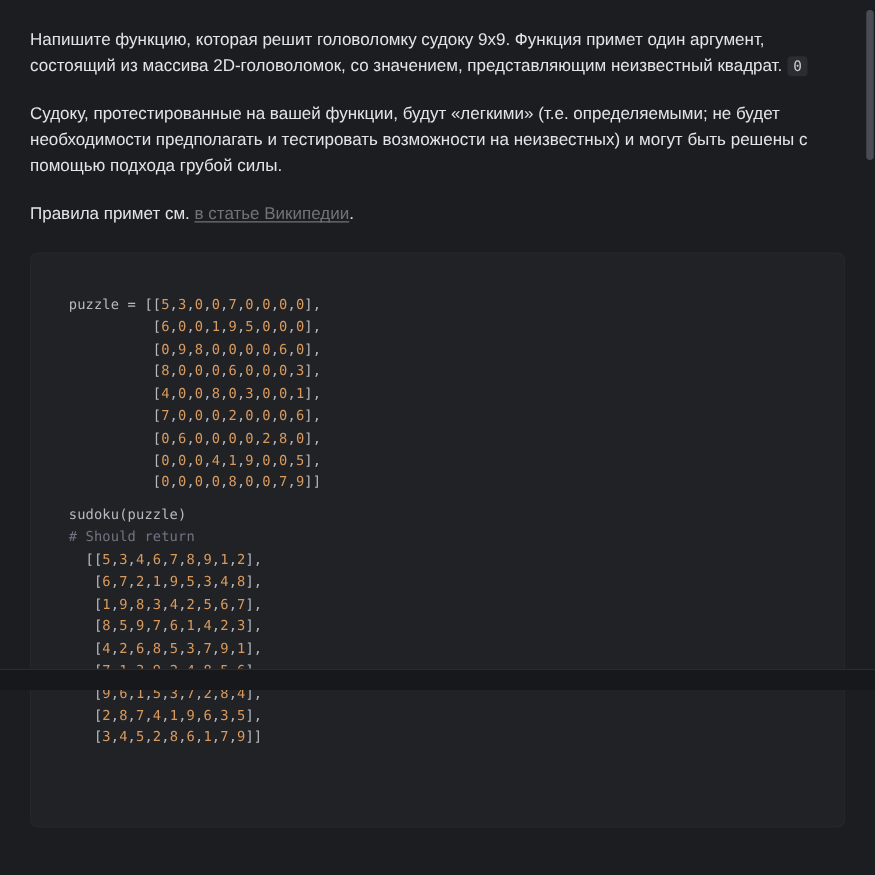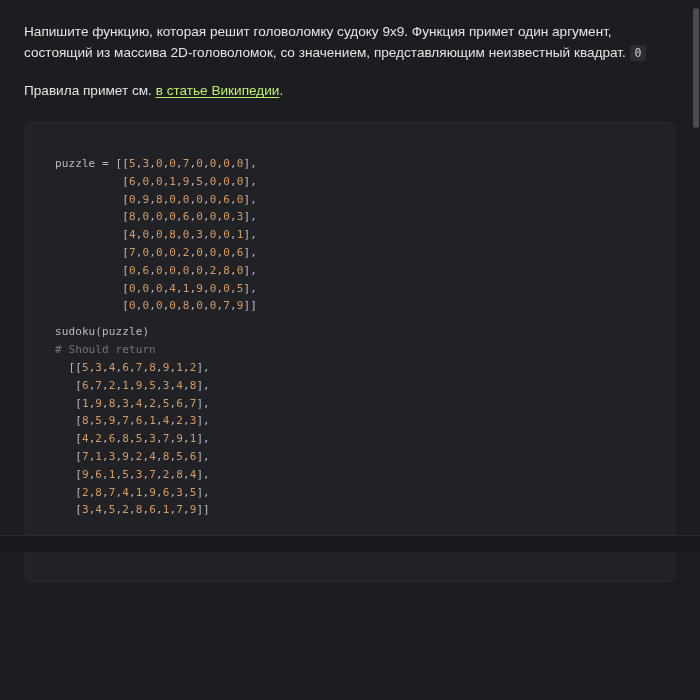--- a/index.html
+++ b/index.html
@@ -35,21 +35,21 @@
     background: #2b2d33;
     color: #c9ccd3;
     font-family: "DejaVu Sans Mono", monospace;
     font-size: 11.5px;
     padding: 1px 5px;
     border-radius: 3px;
     vertical-align: baseline;
     line-height: 1.25;
   }
   .wiki-link {
-    color: #bef264;
+    color: #737373;
     text-decoration: underline;
     text-underline-offset: 2px;
   }
   .codeblock {
     background: #212226;
     border-radius: 6px;
     padding: 16px 14px 14px 14px;
     box-sizing: border-box;
     width: 652px;
     min-height: 460px;
@@ -95,20 +95,21 @@
     border-top: 1px solid #2a2b30;
   }
 </style>
 </head>
 <body>
 
 <div class="page">
 
   <p class="para"><span>Напишите функцию, которая решит головоломку судоку 9x9. Функция примет один аргумент, состоящий из массива 2D-головоломок, со значением, представляющим неизвестный квадрат. </span><span class="inline-code">0</span></p>
 
+  <p class="para">Судоку, протестированные на вашей функции, будут «легкими» (т.е. определяемыми; не будет необходимости предполагать и тестировать возможности на неизвестных) и могут быть решены с помощью подхода грубой силы.</p>
 
   <p class="para last"><span>Правила примет см. </span><a class="wiki-link" href="#">в статье Википедии</a><span>.</span></p>
 
   <div class="codeblock">
     <pre class="code"><span><span class="tok-punct">puzzle = [[</span><span class="tok-num">5</span><span class="tok-punct">,</span><span class="tok-num">3</span><span class="tok-punct">,</span><span class="tok-num">0</span><span class="tok-punct">,</span><span class="tok-num">0</span><span class="tok-punct">,</span><span class="tok-num">7</span><span class="tok-punct">,</span><span class="tok-num">0</span><span class="tok-punct">,</span><span class="tok-num">0</span><span class="tok-punct">,</span><span class="tok-num">0</span><span class="tok-punct">,</span><span class="tok-num">0</span><span class="tok-punct">],</span></span>
 <span><span class="tok-punct">          [</span><span class="tok-num">6</span><span class="tok-punct">,</span><span class="tok-num">0</span><span class="tok-punct">,</span><span class="tok-num">0</span><span class="tok-punct">,</span><span class="tok-num">1</span><span class="tok-punct">,</span><span class="tok-num">9</span><span class="tok-punct">,</span><span class="tok-num">5</span><span class="tok-punct">,</span><span class="tok-num">0</span><span class="tok-punct">,</span><span class="tok-num">0</span><span class="tok-punct">,</span><span class="tok-num">0</span><span class="tok-punct">],</span></span>
 <span><span class="tok-punct">          [</span><span class="tok-num">0</span><span class="tok-punct">,</span><span class="tok-num">9</span><span class="tok-punct">,</span><span class="tok-num">8</span><span class="tok-punct">,</span><span class="tok-num">0</span><span class="tok-punct">,</span><span class="tok-num">0</span><span class="tok-punct">,</span><span class="tok-num">0</span><span class="tok-punct">,</span><span class="tok-num">0</span><span class="tok-punct">,</span><span class="tok-num">6</span><span class="tok-punct">,</span><span class="tok-num">0</span><span class="tok-punct">],</span></span>
 <span><span class="tok-punct">          [</span><span class="tok-num">8</span><span class="tok-punct">,</span><span class="tok-num">0</span><span class="tok-punct">,</span><span class="tok-num">0</span><span class="tok-punct">,</span><span class="tok-num">0</span><span class="tok-punct">,</span><span class="tok-num">6</span><span class="tok-punct">,</span><span class="tok-num">0</span><span class="tok-punct">,</span><span class="tok-num">0</span><span class="tok-punct">,</span><span class="tok-num">0</span><span class="tok-punct">,</span><span class="tok-num">3</span><span class="tok-punct">],</span></span>
 <span><span class="tok-punct">          [</span><span class="tok-num">4</span><span class="tok-punct">,</span><span class="tok-num">0</span><span class="tok-punct">,</span><span class="tok-num">0</span><span class="tok-punct">,</span><span class="tok-num">8</span><span class="tok-punct">,</span><span class="tok-num">0</span><span class="tok-punct">,</span><span class="tok-num">3</span><span class="tok-punct">,</span><span class="tok-num">0</span><span class="tok-punct">,</span><span class="tok-num">0</span><span class="tok-punct">,</span><span class="tok-num">1</span><span class="tok-punct">],</span></span>
 <span><span class="tok-punct">          [</span><span class="tok-num">7</span><span class="tok-punct">,</span><span class="tok-num">0</span><span class="tok-punct">,</span><span class="tok-num">0</span><span class="tok-punct">,</span><span class="tok-num">0</span><span class="tok-punct">,</span><span class="tok-num">2</span><span class="tok-punct">,</span><span class="tok-num">0</span><span class="tok-punct">,</span><span class="tok-num">0</span><span class="tok-punct">,</span><span class="tok-num">0</span><span class="tok-punct">,</span><span class="tok-num">6</span><span class="tok-punct">],</span></span>

